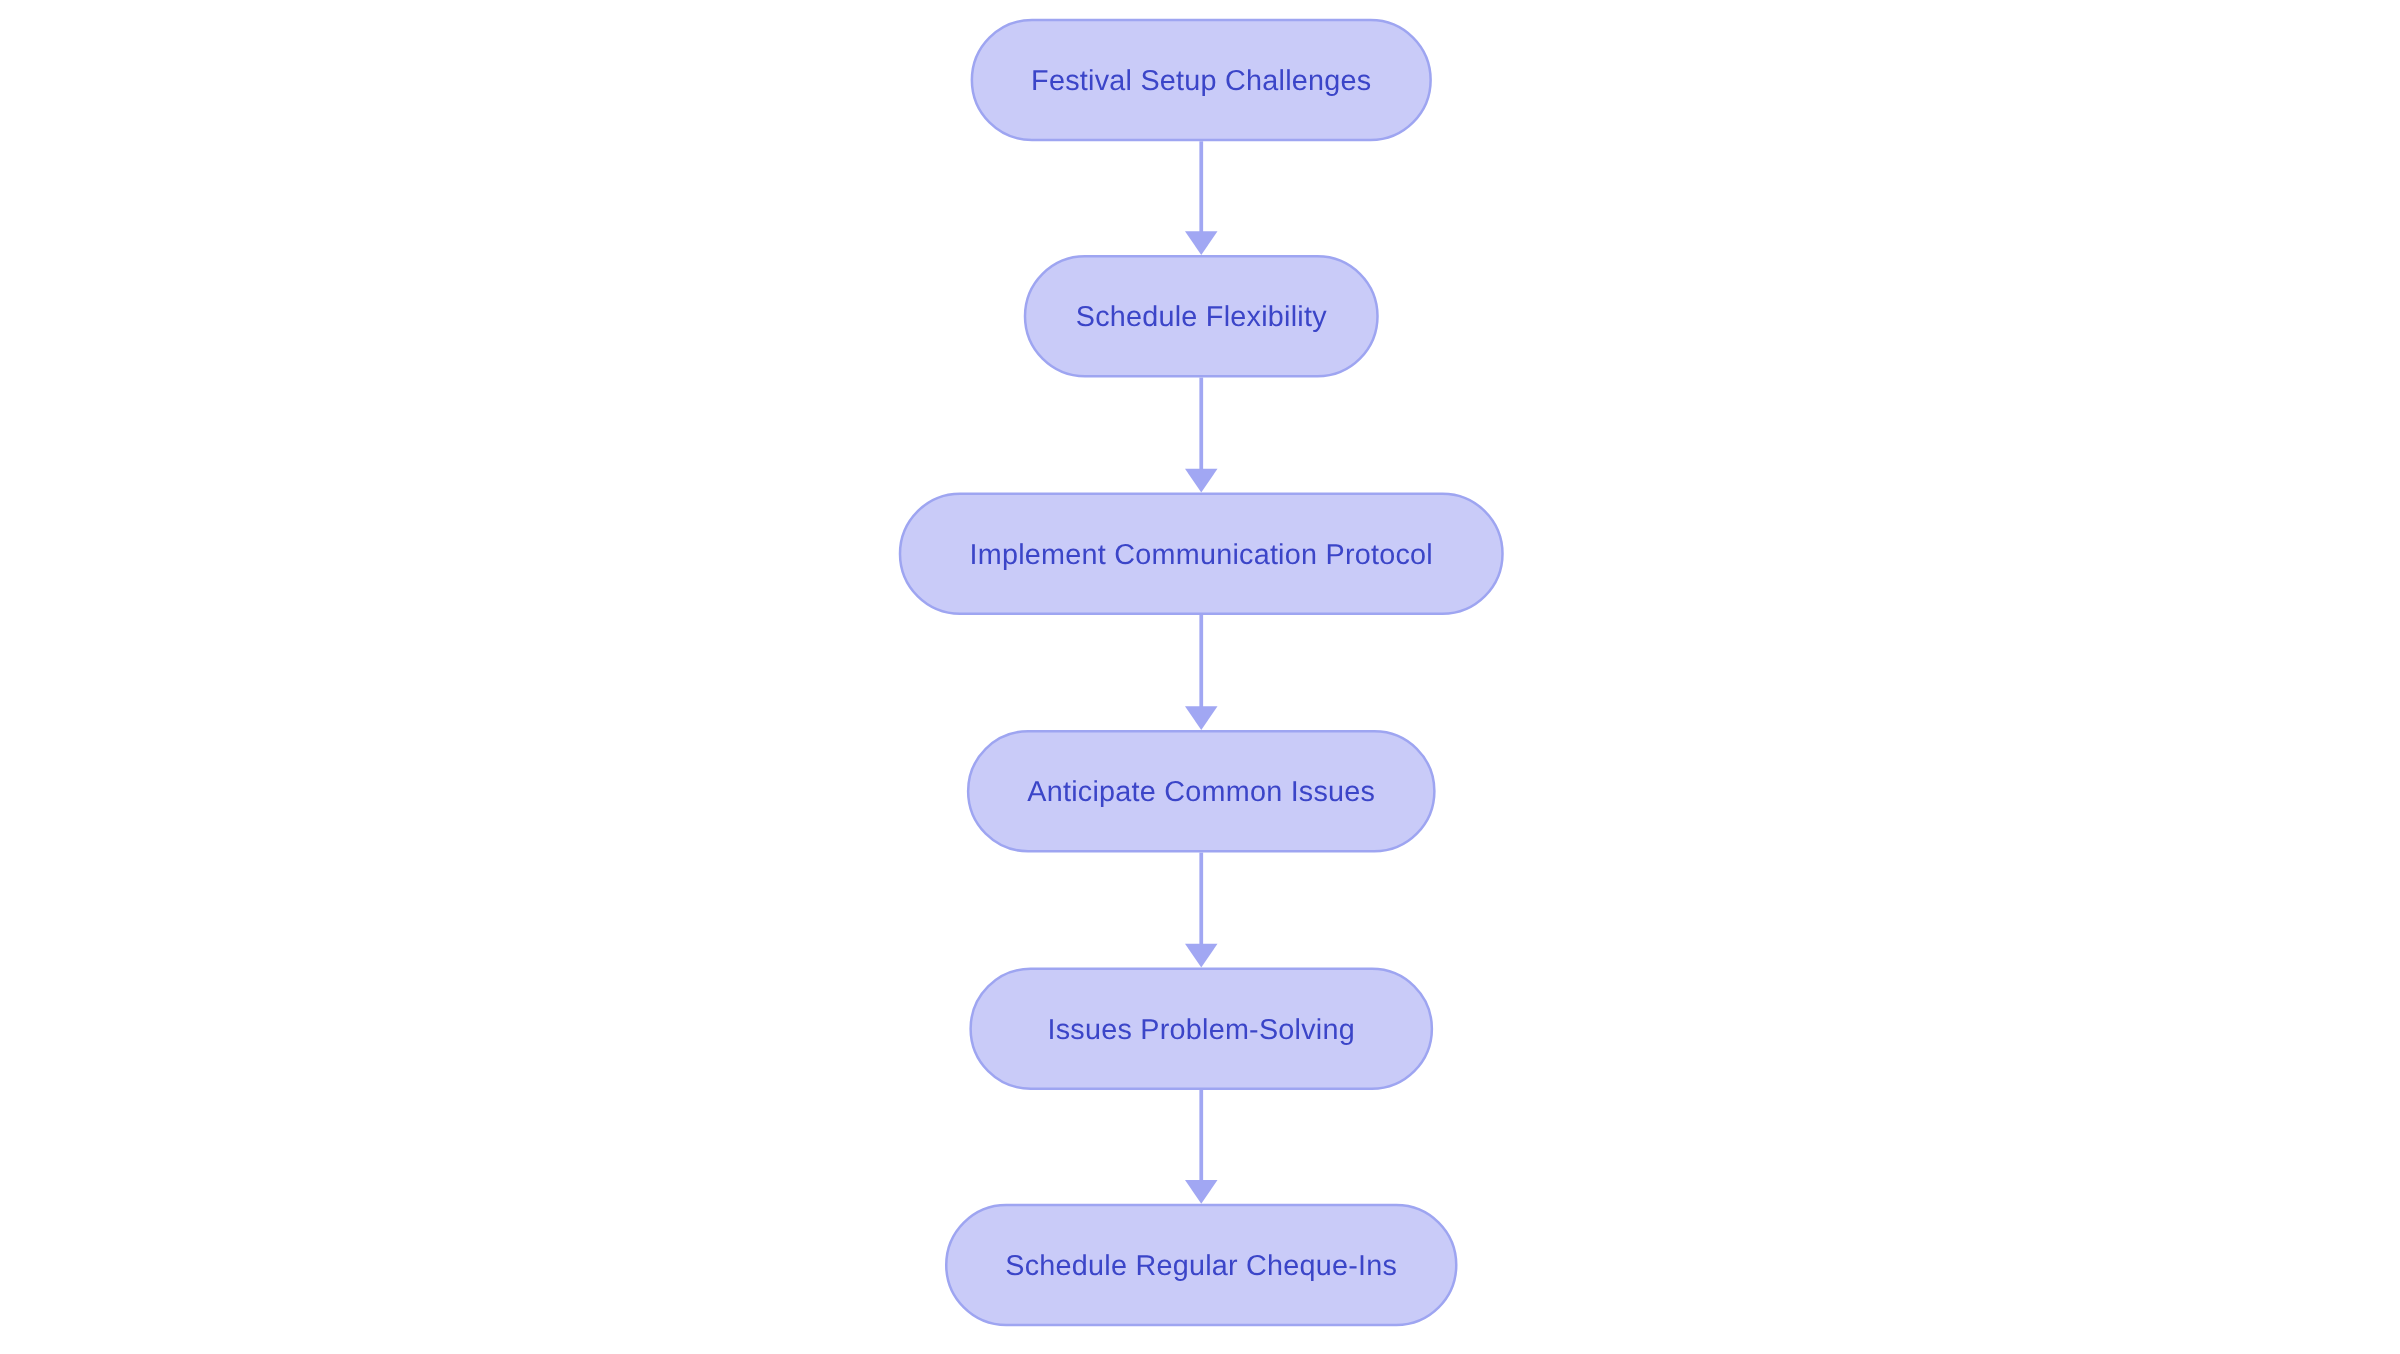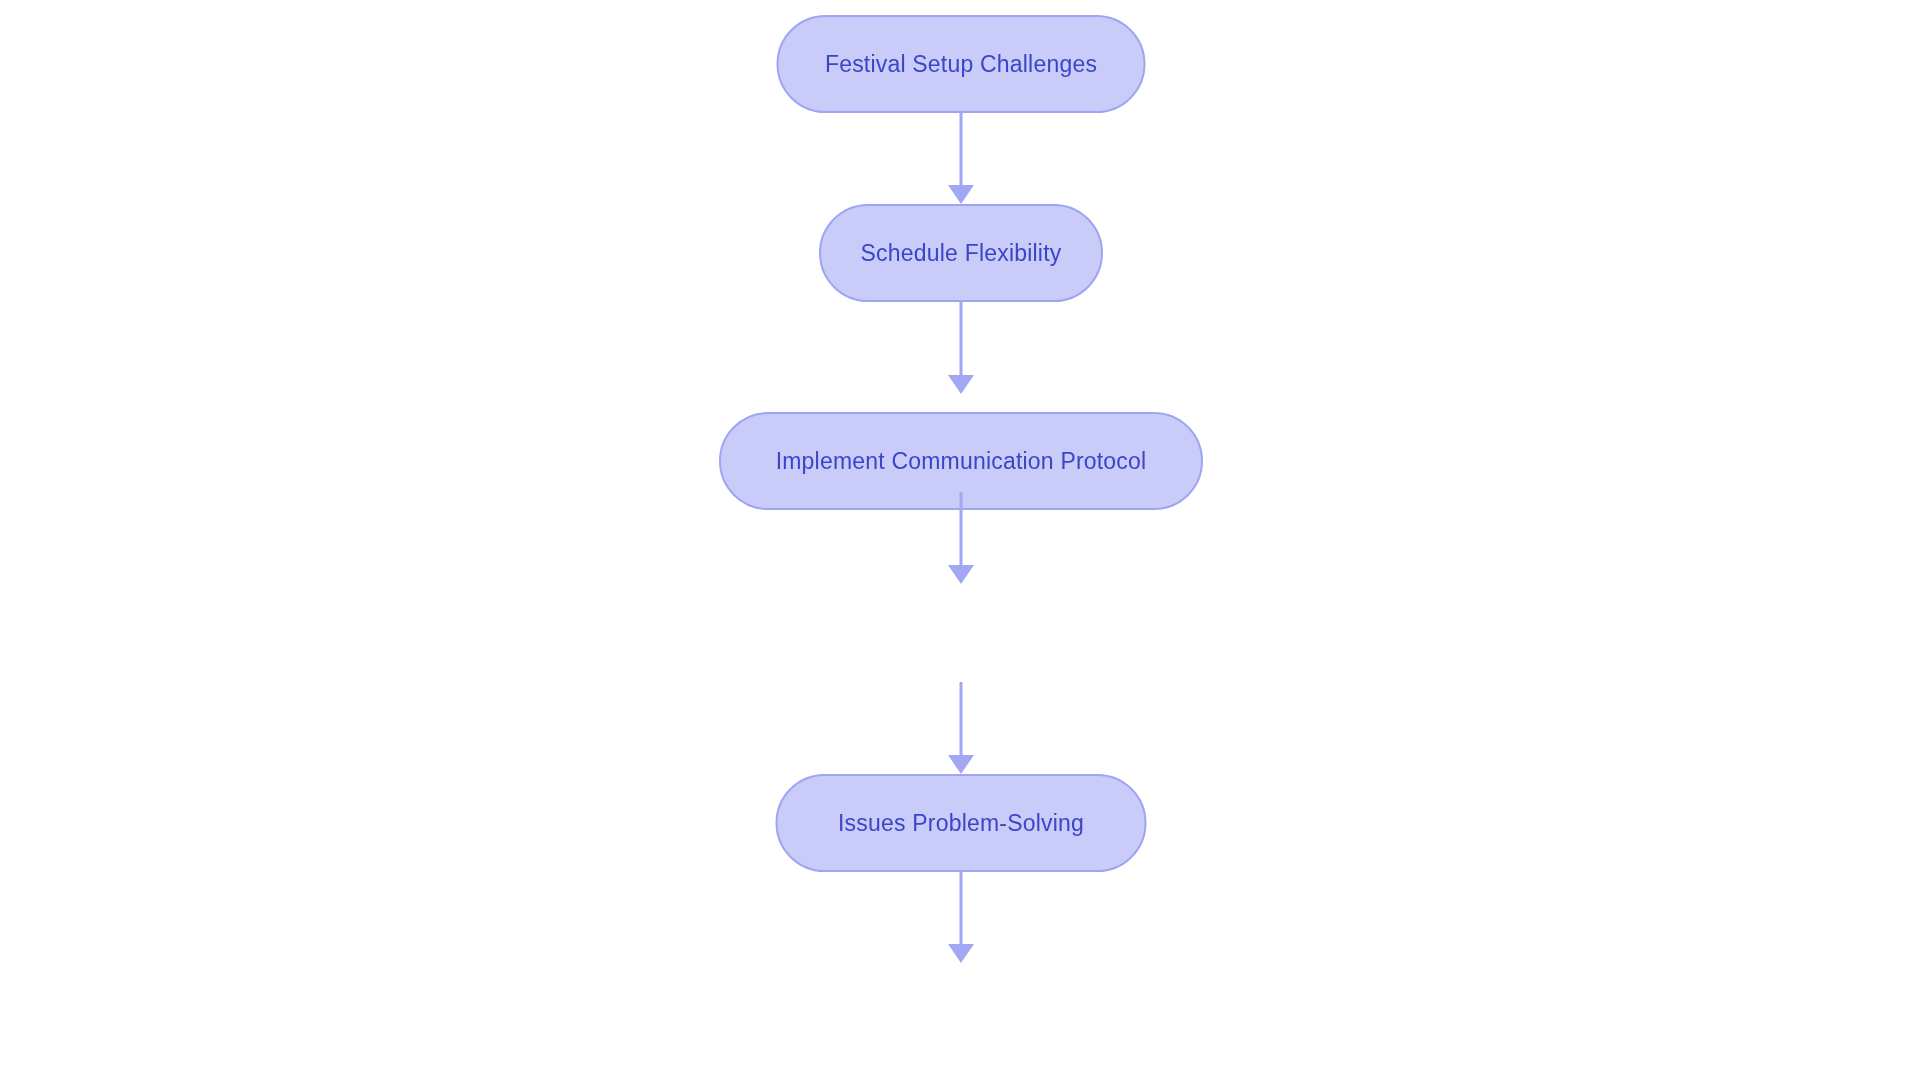--- a/index.html
+++ b/index.html
@@ -28,21 +28,21 @@
     font-size: 23px;
     letter-spacing: 0.2px;
     display: flex;
     align-items: center;
     justify-content: center;
     white-space: nowrap;
     text-align: left;
   }
   .n0 { top: 15px;  width: 369px; }
   .n1 { top: 204px; width: 284px; }
-  .n2 { top: 412px; width: 484px; }
+  .n2 { top: 394px; width: 484px; }
   .n3 { top: 584px; width: 375px; }
   .n4 { top: 774px; width: 371px; }
   .n5 { top: 963px; width: 410px; }
 
   .arrow {
     position: absolute;
     left: 961px;
     transform: translateX(-50%);
     width: 26px;
   }
@@ -91,27 +91,29 @@
     <div class="head"></div>
   </div>
 
   <div class="node n2">Implement Communication Protocol</div>
 
   <div class="arrow a2">
     <div class="stem"></div>
     <div class="head"></div>
   </div>
 
+  <div class="node n3">Anticipate Common Issues</div>
 
   <div class="arrow a3">
     <div class="stem"></div>
     <div class="head"></div>
   </div>
 
   <div class="node n4">Issues Problem-Solving</div>
 
   <div class="arrow a4">
     <div class="stem"></div>
     <div class="head"></div>
   </div>
 
+  <div class="node n5">Schedule Regular Cheque-Ins</div>
 
 </div>
 
 </body></html>

